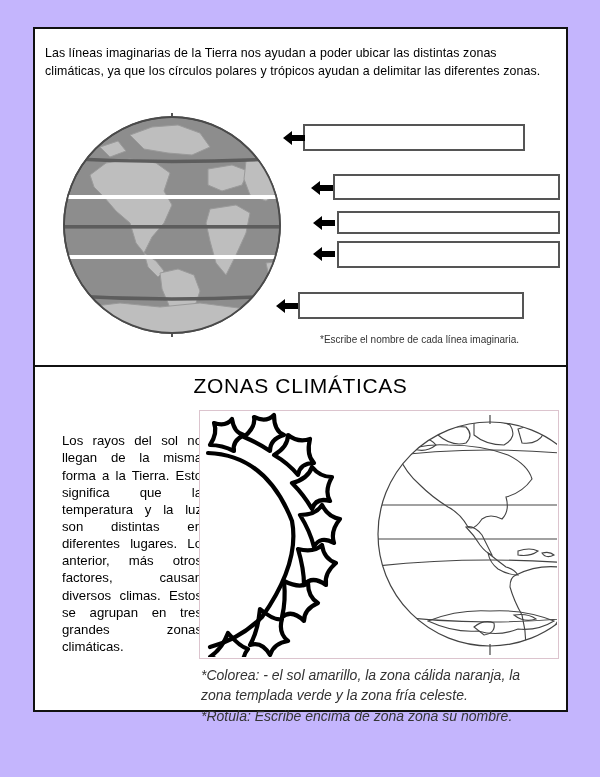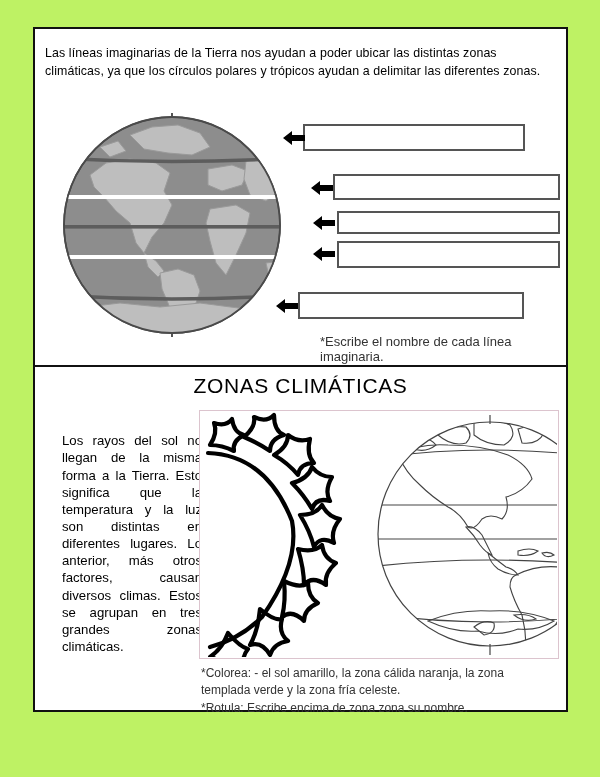--- a/index.html
+++ b/index.html
@@ -1,18 +1,18 @@
 <!DOCTYPE html>
 <html><head>
 <meta charset="utf-8">
 <style>
   html,body{margin:0;padding:0;background:#ffffff;}
   body{width:600px;height:777px;font-family:"Liberation Sans",sans-serif;color:#000;}
 
-  #sheet{position:relative;width:600px;height:777px;background:#bef264;overflow:hidden;}
+  #sheet{position:relative;width:600px;height:777px;background:#c4b5fd;overflow:hidden;}
 
   
   .frame{
     position:absolute;left:33px;top:27px;width:535px;height:685px;
     border:2.5px solid #111;background:#fff;box-sizing:border-box;
   }
   .divider{
     position:absolute;left:33px;top:365px;width:535px;height:0;
     border-top:2.5px solid #111;
   }
@@ -26,21 +26,21 @@
   .globe-wrap{position:absolute;left:60px;top:113px;width:224px;height:224px;}
   .globe-wrap svg{display:block;}
 
   .answer-box{
     position:absolute;border:2px solid #555;background:#fff;box-sizing:border-box;
   }
   .arrow{position:absolute;}
 
   .note1{
     position:absolute;left:320px;top:334px;width:240px;
-    font-size:13px;color:#333;font-family:"Liberation Sans",sans-serif;
+    font-size:10px;color:#333;font-family:"Liberation Sans",sans-serif;
   }
 
   
   .zonas-title{
     position:absolute;left:33px;top:374px;width:535px;text-align:center;
     font-size:21px;font-weight:normal;letter-spacing:.6px;
   }
 
   .para2{
     position:absolute;left:46px;top:419px;width:140px;
@@ -48,21 +48,21 @@
   }
 
   .pic-frame{
     position:absolute;left:199px;top:410px;width:360px;height:249px;
     border:1.6px solid #dcc4ce;background:#fff;box-sizing:border-box;overflow:hidden;
   }
   .pic-frame svg{display:block;}
 
   .note2{
     position:absolute;left:201px;top:665px;width:352px;
-    font-size:12px;color:#333;line-height:1.45;
+    font-size:14px;color:#333;line-height:1.45;font-style:italic;
   }
   .note2 .ln{display:block;}
 </style>
 </head>
 <body>
 
 <div id="sheet">
 
   <div class="frame"></div>
   <div class="divider"></div>

